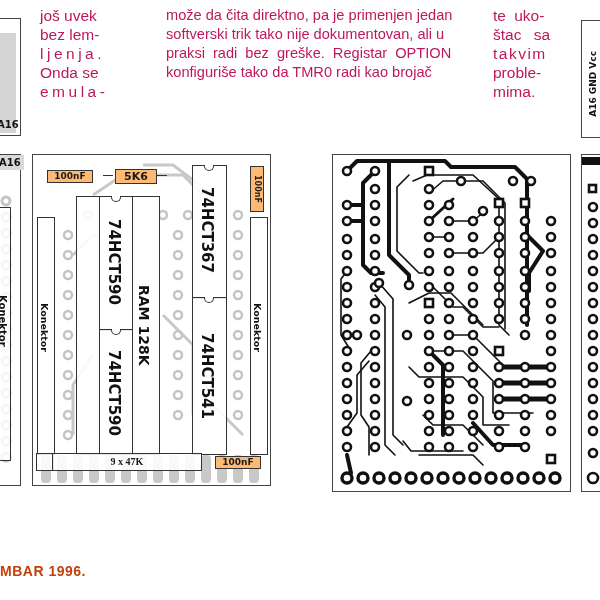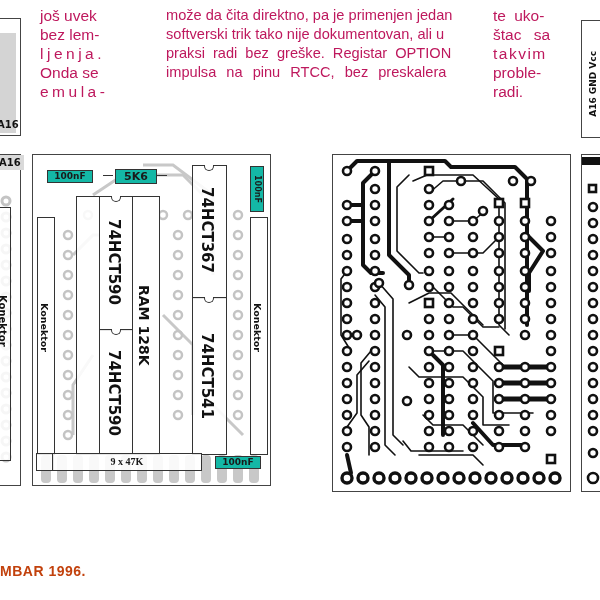--- a/index.html
+++ b/index.html
@@ -14,49 +14,49 @@
   .col-b { left: 138px; top: 6px; width: 232px; margin-left: 28px; }
   .col-c { left: 493px; top: 6px; width: 60px; }
 
   
   .panel { position: absolute; border: 1.2px solid #444; background: #fff; }
   .gray-tag { position: absolute; background: #d9d9d9; font-family: "DejaVu Sans", sans-serif; font-weight: bold; font-size: 10px; color: #111; padding: 2px 3px; }
 
   
   .silk { position: absolute; border: 1px solid #333; background: rgba(255,255,255,0.88); }
   .vlabel { position: absolute; writing-mode: vertical-rl; font-family: "DejaVu Sans", sans-serif; font-weight: bold; color: #111; white-space: nowrap; }
-  .cap { position: absolute; border: 1px solid #333; background: #14b8a6; font-family: "DejaVu Sans", sans-serif; font-weight: bold; font-size: 9px; text-align: center; line-height: 11px; }
+  .cap { position: absolute; border: 1px solid #333; background: #fdba74; font-family: "DejaVu Sans", sans-serif; font-weight: bold; font-size: 9px; text-align: center; line-height: 11px; }
   .notch { position: absolute; width: 8px; height: 5px; border: 1px solid #333; border-top: none; border-radius: 0 0 5px 5px; background: #fff; }
 
   .footer { position: absolute; left: 0; top: 563px; font-family: "Liberation Sans", sans-serif; font-weight: bold; font-size: 14px; letter-spacing: 0.5px; color: #c2410c; }
 </style>
 </head>
 <body>
 
 <div class="col col-a">
   <span class="line j">još uvek</span>
   <span class="line j">bez lem-</span>
   <span class="line" style="letter-spacing:3.5px">ljenja.</span>
   <span class="line">Onda se</span>
   <span class="line" style="letter-spacing:3.5px">emula-</span>
 </div>
 
 <div class="col col-b" style="font-size:14.6px;">
   <span class="line">može da čita direktno, pa je primenjen jedan</span>
   <span class="line">softverski trik tako nije dokumentovan, ali u</span>
   <span class="line" style="word-spacing:4px">praksi radi bez greške. Registar OPTION</span>
-  <span class="line" style="word-spacing:6px">impulsa na pinu RTCC, bez preskalera</span>
+  <span class="line">konfiguriše tako da TMR0 radi kao brojač</span>
 </div>
 
 <div class="col col-c">
   <span class="line" style="word-spacing:4px">te uko-</span>
   <span class="line" style="word-spacing:8px">štac sa</span>
   <span class="line" style="letter-spacing:1.5px">takvim</span>
   <span class="line">proble-</span>
-  <span class="line">radi.</span>
+  <span class="line">mima.</span>
 </div>
 
 <div class="panel" style="left:-4px; top:18px; width:24px; height:116px; border-left:none;">
   <div class="abs" style="left:0; top:14px; width:20px; height:100px; background:#d4d4d4;"></div>
   <div class="gray-tag" style="left:-2px; top:98px; background:transparent;">A16</div>
 </div>
 
 <div class="panel" style="left:-4px; top:154px; width:24px; height:330px; border-left:none;">
   <div class="gray-tag" style="left:0; top:0px;">A16</div>
   <svg class="abs" style="left:0; top:20px;" width="22" height="308">

